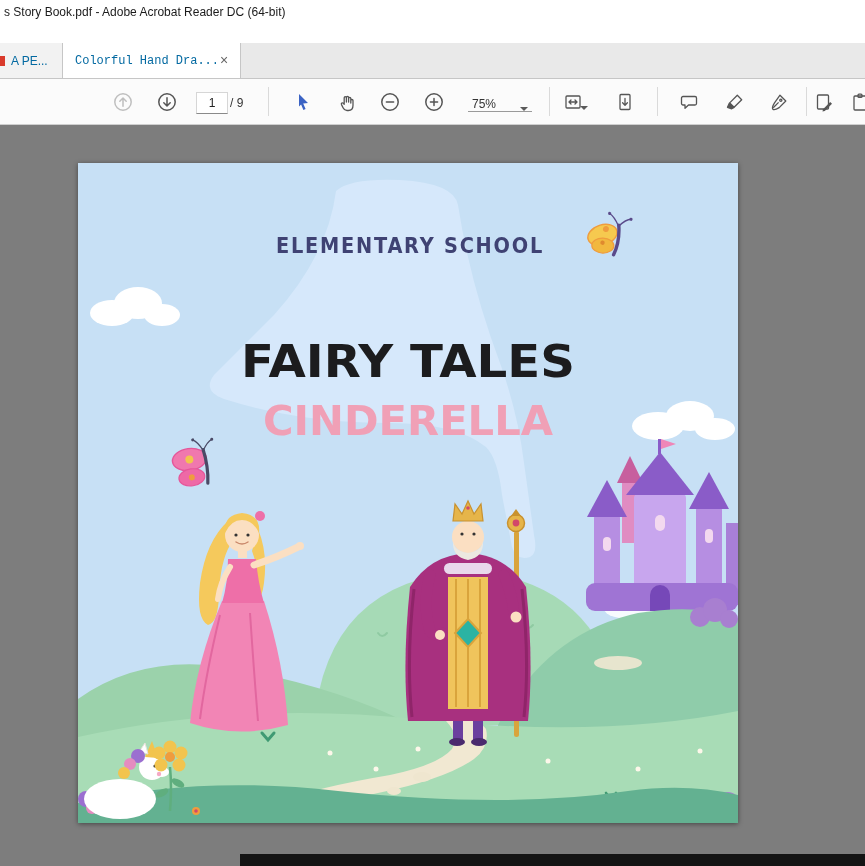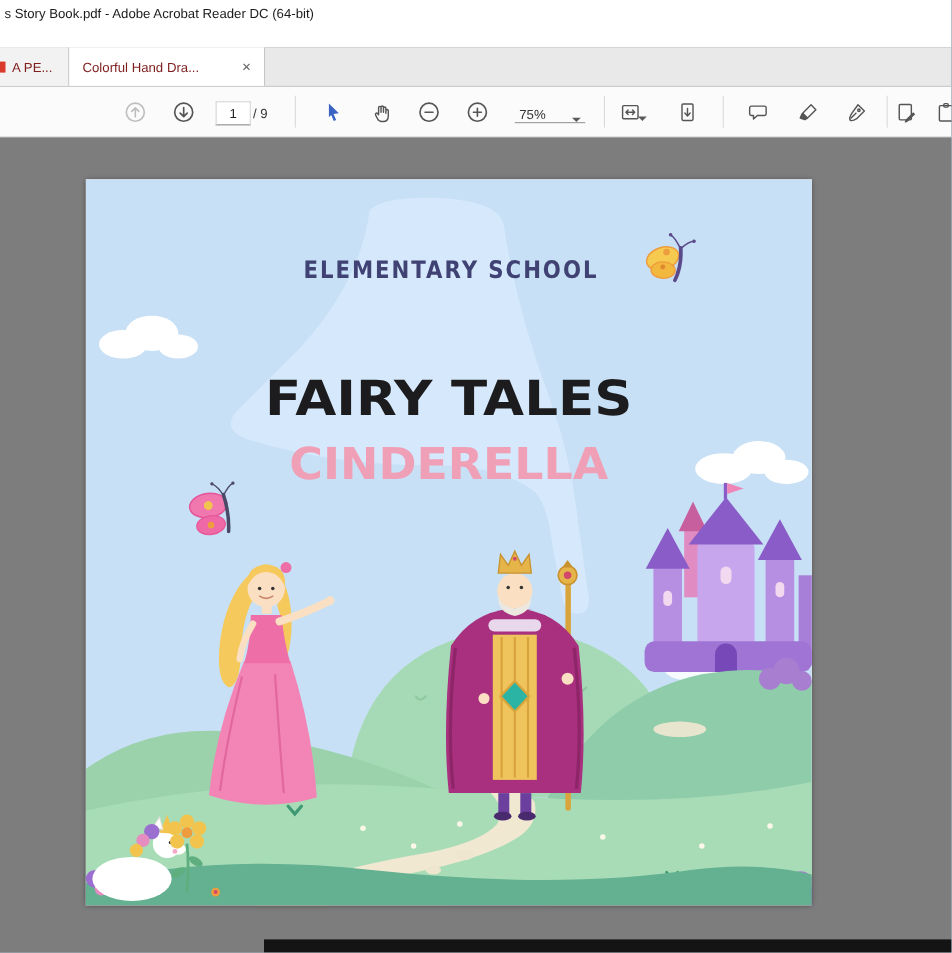--- a/index.html
+++ b/index.html
@@ -9,23 +9,23 @@
     -webkit-font-smoothing:antialiased;
   }
   
   .titlebar{position:absolute;top:0;left:0;right:0;height:43px;background:#ffffff;}
   .title-text{position:absolute;top:5px;left:4px;font-size:12px;color:#1b1b1b;white-space:nowrap;}
   
   .tabstrip{position:absolute;top:43px;left:0;right:0;height:36px;background:#e9e9e9;border-bottom:1px solid #c6c6c6;box-sizing:border-box;}
   .tab{position:absolute;top:0;height:35px;box-sizing:border-box;display:flex;align-items:center;}
   .tab-inactive{left:0;width:63px;background:#f2f2f2;border-right:1px solid #c6c6c6;}
   .tab-active{left:63px;width:178px;background:#ffffff;border-right:1px solid #c6c6c6;}
-  .tab-label{font-size:12px;color:#7f1d1d;white-space:nowrap;overflow:hidden;}
+  .tab-label{font-size:12px;color:#0369a1;white-space:nowrap;overflow:hidden;}
   .tab-inactive .tab-label{padding-left:6px;}
-  .tab-active .tab-label{padding-left:12px;flex:1;}
+  .tab-active .tab-label{padding-left:12px;flex:1;font-family:Liberation Mono, monospace;}
   .doc-icon-sliver{width:5px;height:10px;background:#d93a2b;flex:0 0 auto;}
   .tab-close{width:16px;height:16px;margin-right:8px;font-size:14px;line-height:15px;text-align:center;color:#666;flex:0 0 auto;}
   
   .toolbar{position:absolute;top:79px;left:0;right:0;height:46px;background:#fbfbfb;border-bottom:1px solid #cfcfcf;box-sizing:border-box;}
   .tbtn{position:absolute;top:11px;width:24px;height:24px;padding:2px;border:none;background:none;display:flex;align-items:center;justify-content:center;}
   .tbtn svg{width:20px;height:20px;display:block;}
   .sep{position:absolute;top:8px;width:1px;height:29px;background:#dadada;}
   .page-input{position:absolute;top:13px;left:196px;width:26px;height:18px;border:1px solid #d6d6d6;border-bottom:1px solid #8a8a8a;background:#fff;text-align:center;font-size:12px;color:#222;font-family:"Liberation Sans",sans-serif;box-sizing:content-box;}
   .page-total{position:absolute;top:17px;left:230px;font-size:12px;color:#333;}
   .zoom-box{position:absolute;top:13px;left:468px;width:64px;height:20px;border-bottom:1px solid #9a9a9a;display:flex;align-items:flex-end;justify-content:space-between;padding:0 4px;box-sizing:border-box;font-size:12px;color:#333;}

